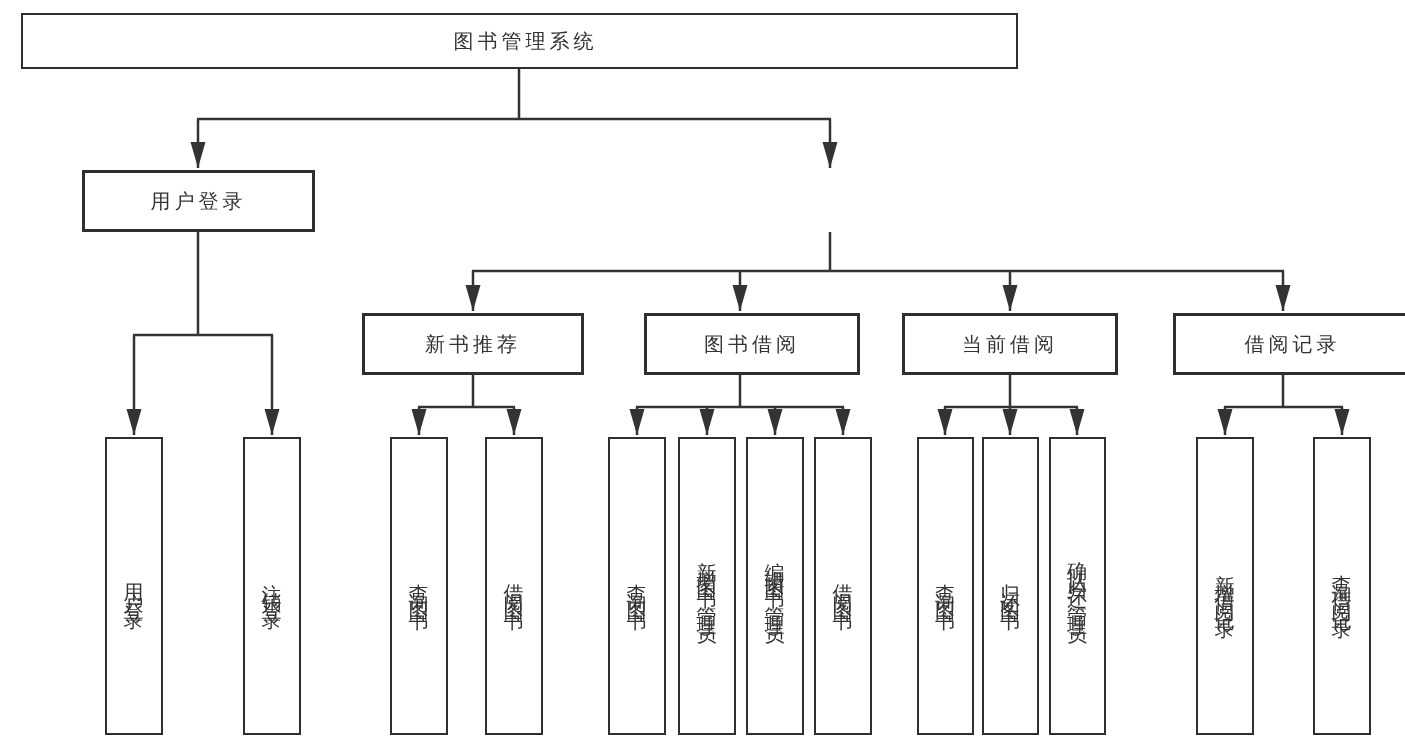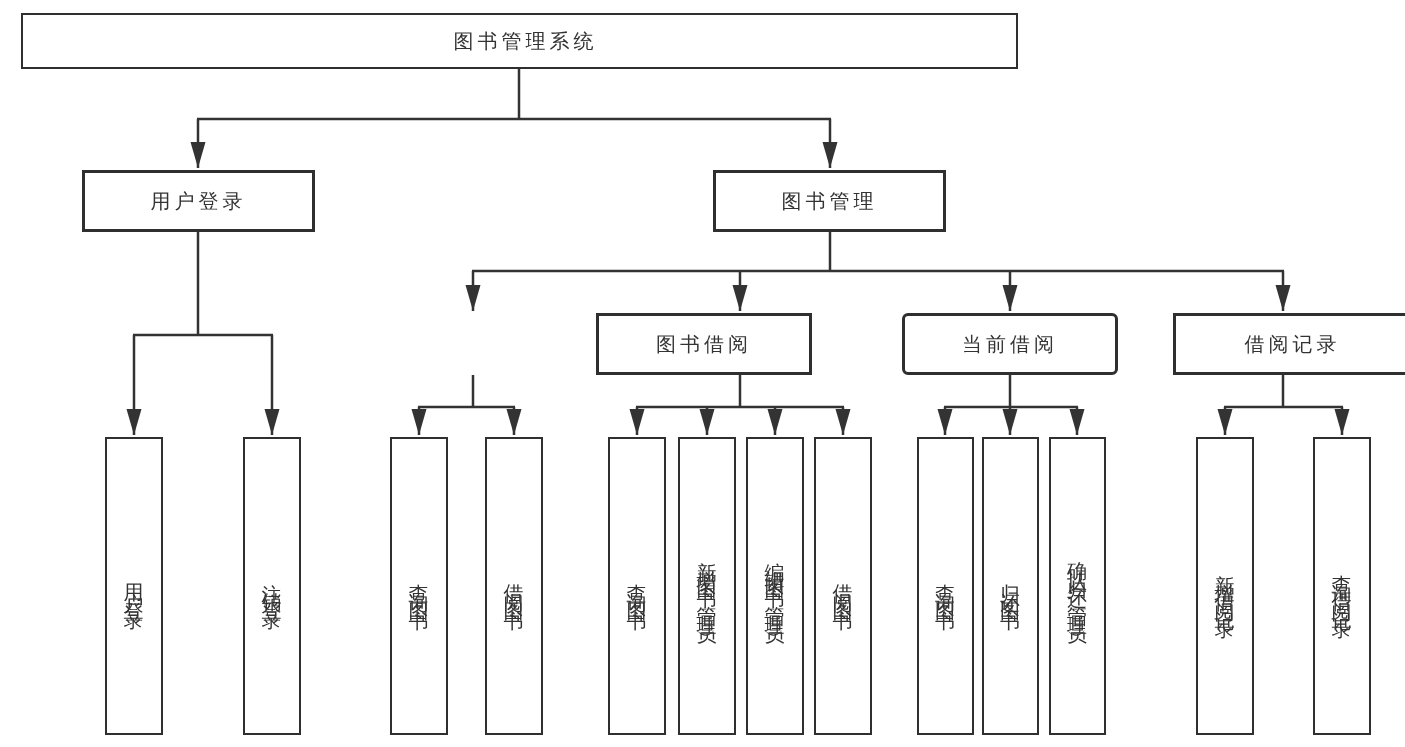--- a/index.html
+++ b/index.html
@@ -36,22 +36,22 @@
     font-size: 20px; letter-spacing: 4px; padding-left: 12px;
   }
   .branch {
     border: 3px solid #2f2f2f;
     height: 62px;
     font-size: 20px; letter-spacing: 4px;
   }
   .b-user-login   { left: 82px;   top: 170px; width: 233px; }
   .b-book-mgmt    { left: 713px;  top: 170px; width: 233px; }
   .b-new-book     { left: 362px;  top: 313px; width: 222px; }
-  .b-book-borrow  { left: 596px;  top: 313px; width: 216px; }
-  .b-cur-borrow   { left: 902px;  top: 313px; width: 216px; border-radius: 6px; }
+  .b-book-borrow  { left: 644px;  top: 313px; width: 216px; }
+  .b-cur-borrow   { left: 902px;  top: 313px; width: 216px; }
   .b-records      { left: 1173px; top: 313px; width: 239px; }
   .leaf {
     border: 2.5px solid #2f2f2f;
     top: 437px; height: 298px; width: 58px;
   }
   .leaf .vtext {
     writing-mode: vertical-rl;
     text-orientation: mixed;
     font-size: 20px;
     letter-spacing: 9px;
@@ -143,24 +143,24 @@
     </g>
   </svg>
 
   <div class="node root-box">
     <span>图书管理系统</span>
   </div>
 
   <div class="node branch b-user-login">
     <span>用户登录</span>
   </div>
-  <div class="node branch b-book-mgmt">
-    <span>图书管理</span>
-  </div>
-
+
+  <div class="node branch b-new-book">
+    <span>新书推荐</span>
+  </div>
   <div class="node branch b-book-borrow">
     <span>图书借阅</span>
   </div>
   <div class="node branch b-cur-borrow">
     <span>当前借阅</span>
   </div>
   <div class="node branch b-records">
     <span>借阅记录</span>
   </div>
 

